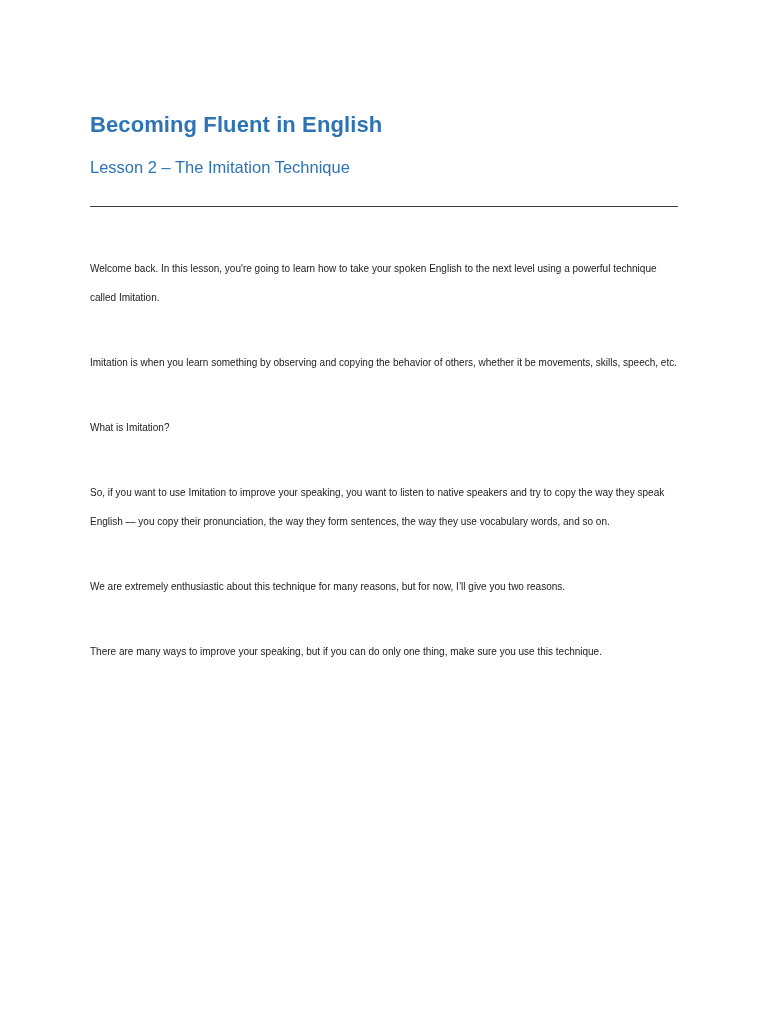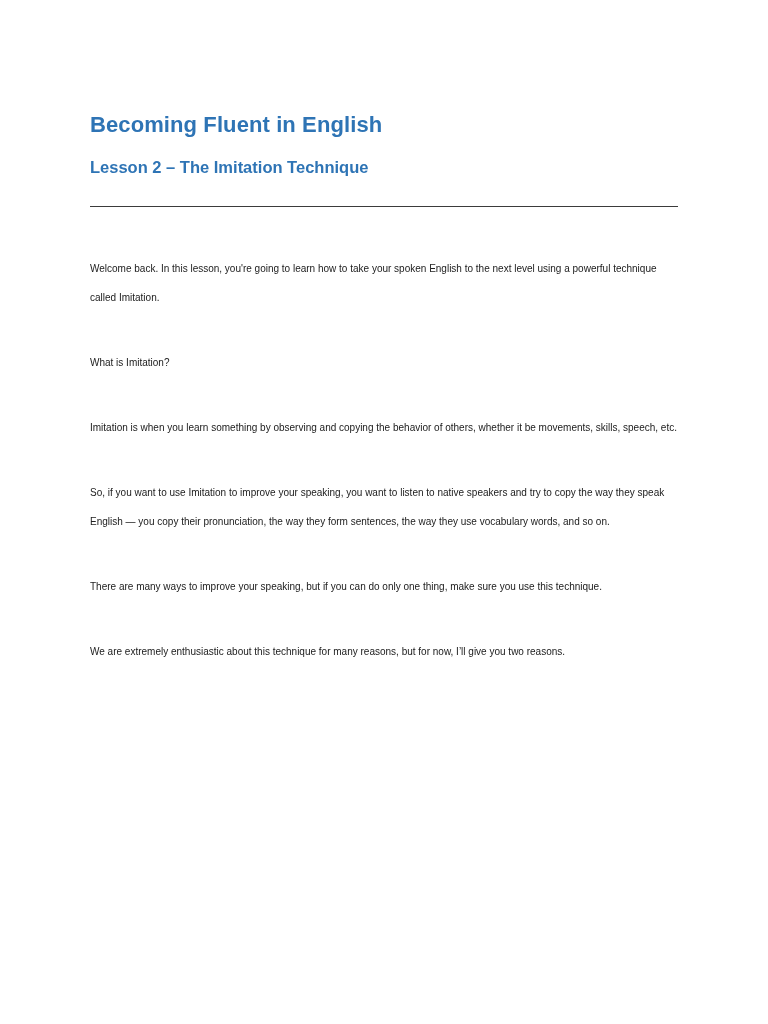--- a/index.html
+++ b/index.html
@@ -23,21 +23,21 @@
     font-size: 22px;
     line-height: 30px;
     font-weight: 700;
     color: #2E74B5;
     letter-spacing: 0.1px;
   }
   .doc-subtitle {
     margin: 16px 0 0 0;
     font-size: 16.5px;
     line-height: 22px;
-    font-weight: 700;
+    font-weight: 400;
     color: #2E74B5;
   }
   .divider {
     margin-top: 28px;
     height: 0;
     border: none;
     border-top: 1px solid #3b3b3b;
     width: 100%;
   }
   .body-text {
@@ -57,24 +57,24 @@
 <div class="page">
   <h1 class="doc-title">Becoming Fluent in English</h1>
 
   <h2 class="doc-subtitle">Lesson 2 – The Imitation Technique</h2>
 
   <hr class="divider">
 
   <div class="body-text">
     <p>Welcome back. In this lesson, you're going to learn how to take your spoken English to the next level using a powerful technique called Imitation.</p>
 
+    <p>Imitation is when you learn something by observing and copying the behavior of others, whether it be movements, skills, speech, etc.</p>
+
     <p>What is Imitation?</p>
-
-    <p>Imitation is when you learn something by observing and copying the behavior of others, whether it be movements, skills, speech, etc.</p>
 
 
     <p>So, if you want to use Imitation to improve your speaking, you want to listen to native speakers and try to copy the way they speak English — you copy their pronunciation, the way they form sentences, the way they use vocabulary words, and so on.</p>
 
+    <p>We are extremely enthusiastic about this technique for many reasons, but for now, I’ll give you two reasons.</p>
+
     <p>There are many ways to improve your speaking, but if you can do only one thing, make sure you use this technique.</p>
-
-    <p>We are extremely enthusiastic about this technique for many reasons, but for now, I’ll give you two reasons.</p>
   </div>
 </div>
 
 </body></html>

